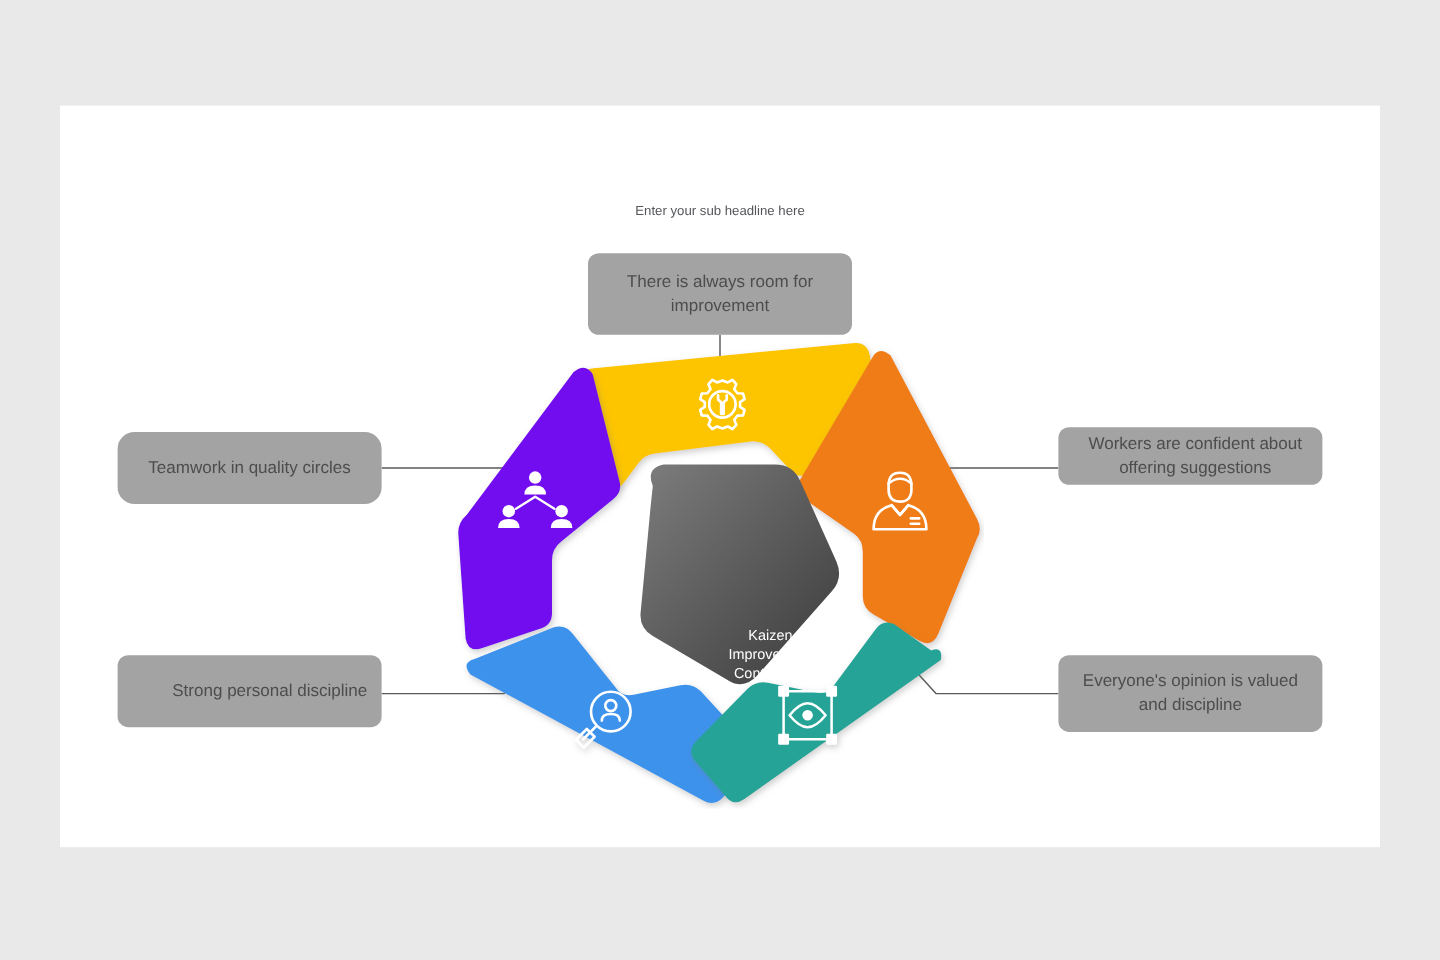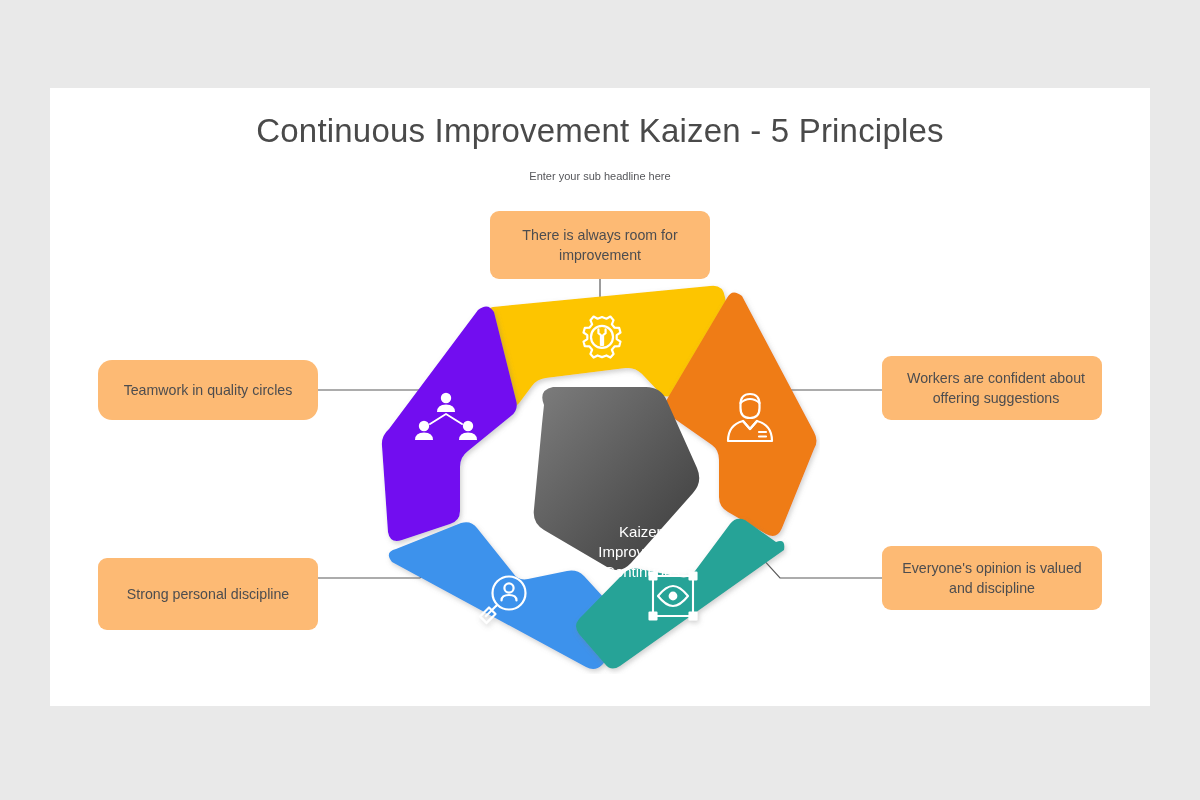--- a/index.html
+++ b/index.html
@@ -25,59 +25,58 @@
   }
   #subtitle {
     position:absolute; left:0; top:82px; width:1100px;
     text-align:center;
     font-size:11px; color:#55565a;
   }
 
   
   .label-box {
     position:absolute;
-    background:#fdba74;
+    background:#a3a3a3;
     border-radius:9px;
     display:flex; align-items:center; justify-content:center;
     text-align:center;
     color:#4d4d4f;
     font-size:14.2px;
     line-height:1.42;
     padding:6px 12px;
   }
   #box-top    { left:440px; top:123px; width:220px; height:68px; }
   #box-left1  { left:48px;  top:272px; width:220px; height:60px;border-radius:14px; }
-  #box-left2  { left:48px;  top:470px; width:220px; height:72px; }
-  #box-right1 { left:832px; top:268px; width:220px; height:64px;padding-left:20px; }
+  #box-left2  { left:48px;  top:458px; width:220px; height:60px;justify-content:flex-end; }
+  #box-right1 { left:832px; top:268px; width:220px; height:48px;padding-left:20px; }
   #box-right2 { left:832px; top:458px; width:220px; height:64px; }
 
   
   #connectors { position:absolute; left:0; top:0; width:1100px; height:618px; }
 
   
   #diagram { position:absolute; left:330px; top:186px; width:440px; height:400px; }
   #diagram svg { display:block; }
 
   #center-text {
     position:absolute;
     left:182px; top:248px;
     width:160px;
     text-align:center;
     color:#ffffff;
-    font-size:15px;
+    font-size:12px;
     line-height:1.33;
     pointer-events:none;
   }
 </style>
 </head>
 <body>
 
 <div id="slide">
 
-  <div id="title">Continuous Improvement Kaizen - 5 Principles</div>
   <div id="subtitle">Enter your sub headline here</div>
 
   <svg id="connectors" viewBox="0 0 1100 618" xmlns="http://www.w3.org/2000/svg">
     <g fill="none" stroke="#5a5a5a" stroke-width="1.2">
       <path d="M550 191 L550 226"></path>
       <path d="M268 302 L370 302 L404 339"></path>
       <path d="M832 302 L730 302 L697 339"></path>
       <path d="M268 490 L370 490 L402 456"></path>
       <path d="M832 490 L730 490 L700 457"></path>
     </g>

